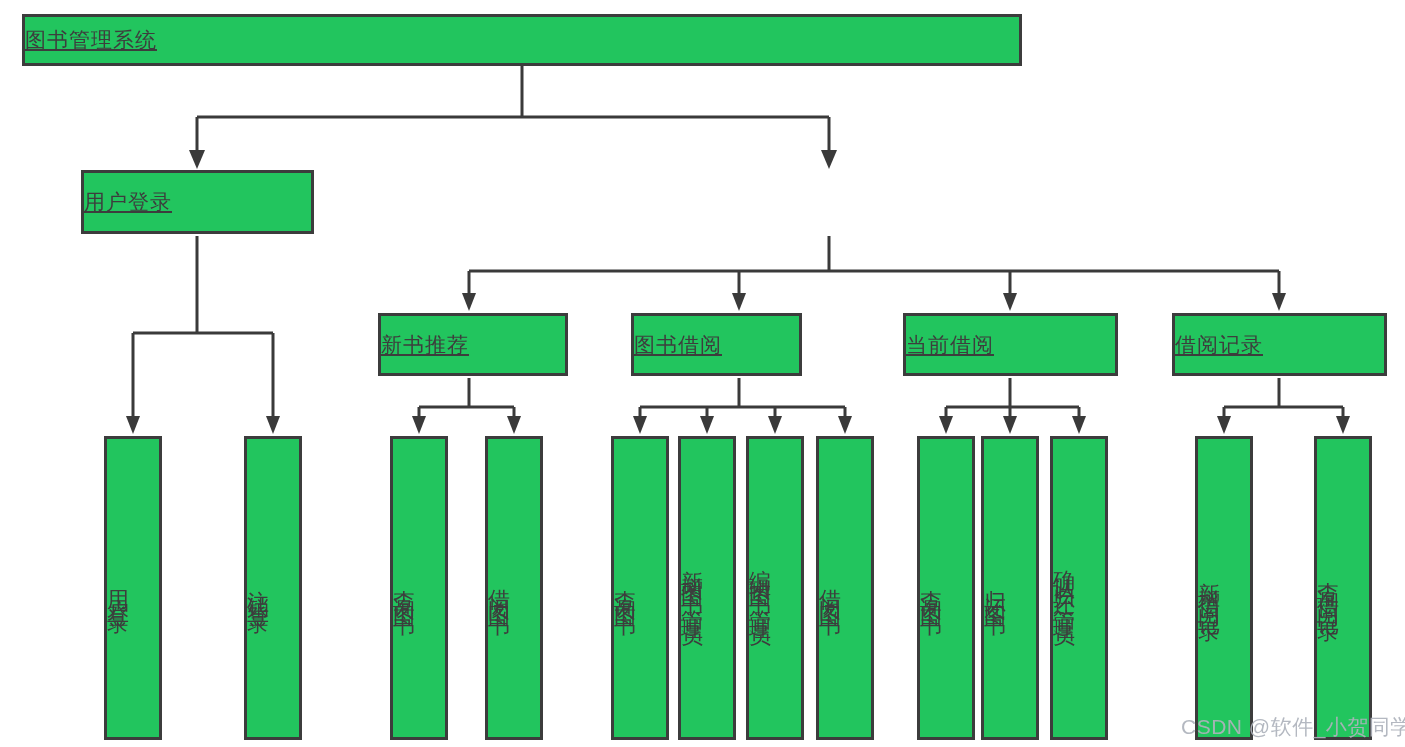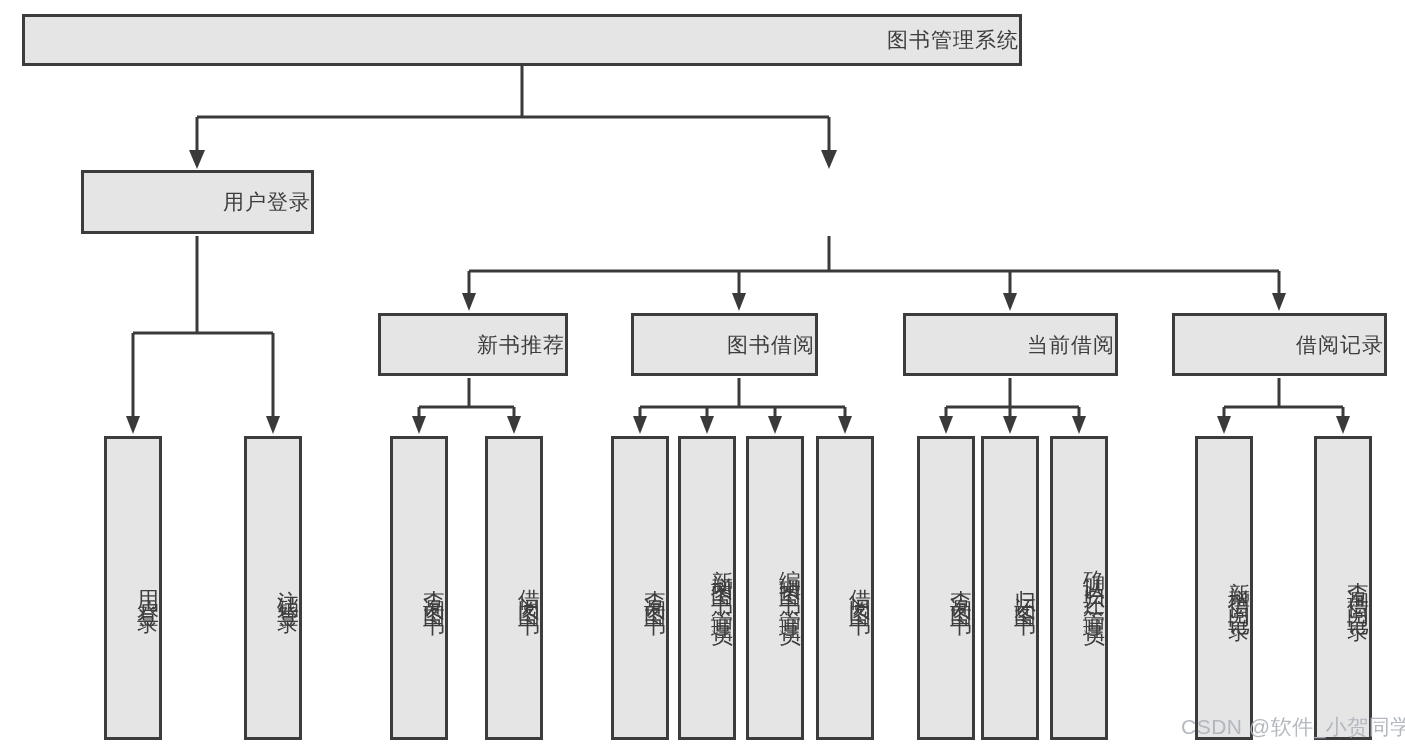--- a/index.html
+++ b/index.html
@@ -13,27 +13,28 @@
   }
   .connectors {
     position: absolute;
     left: 0; top: 0;
     width: 1405px; height: 747px;
     z-index: 1;
   }
   .node {
     position: absolute;
     box-sizing: border-box;
-    background: #e5e5e5;
+    background: #22c55e;
     border: 3px solid #3c3c3c;
     color: #3d3d3d;
     display: flex;
     align-items: center;
-    justify-content: flex-end;
+    justify-content: flex-start;
     z-index: 2;
+    text-decoration: underline;
   }
   .hlabel {
     font-size: 21px;
     letter-spacing: 1px;
     white-space: nowrap;
     color: #3d3d3d;
   }
   .vlabel {
     writing-mode: vertical-lr;
     text-orientation: mixed;
@@ -111,21 +112,21 @@
     <span class="hlabel">图书管理系统</span>
   </div>
 
   <div class="node" style="left:81px; top:170px; width:233px; height:64px;">
     <span class="hlabel">用户登录</span>
   </div>
 
   <div class="node" style="left:378px; top:313px; width:190px; height:63px;">
     <span class="hlabel">新书推荐</span>
   </div>
-  <div class="node" style="left:631px; top:313px; width:187px; height:63px;">
+  <div class="node" style="left:631px; top:313px; width:171px; height:63px;">
     <span class="hlabel">图书借阅</span>
   </div>
   <div class="node" style="left:903px; top:313px; width:215px; height:63px;">
     <span class="hlabel">当前借阅</span>
   </div>
   <div class="node" style="left:1172px; top:313px; width:215px; height:63px;">
     <span class="hlabel">借阅记录</span>
   </div>
 
   <div class="node" style="left:104px; top:436px; width:58px; height:304px;">

